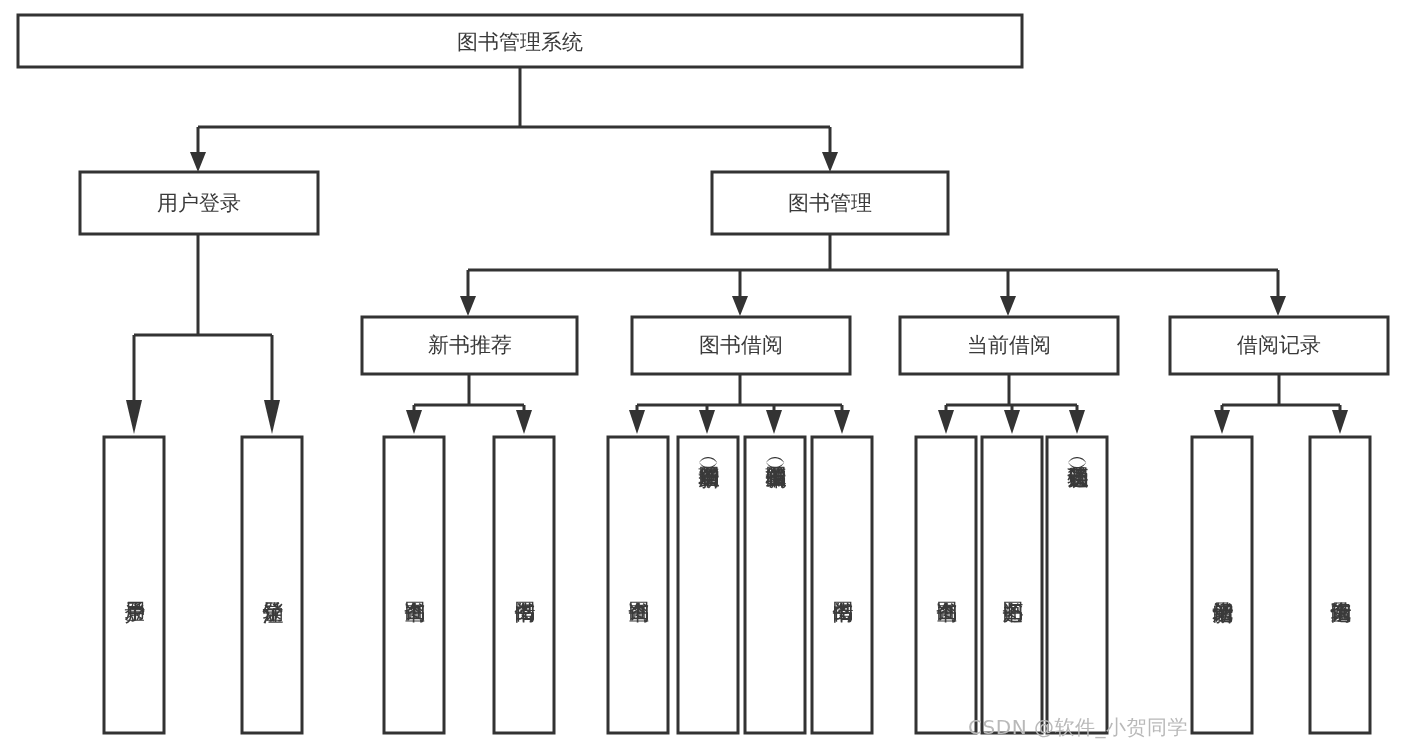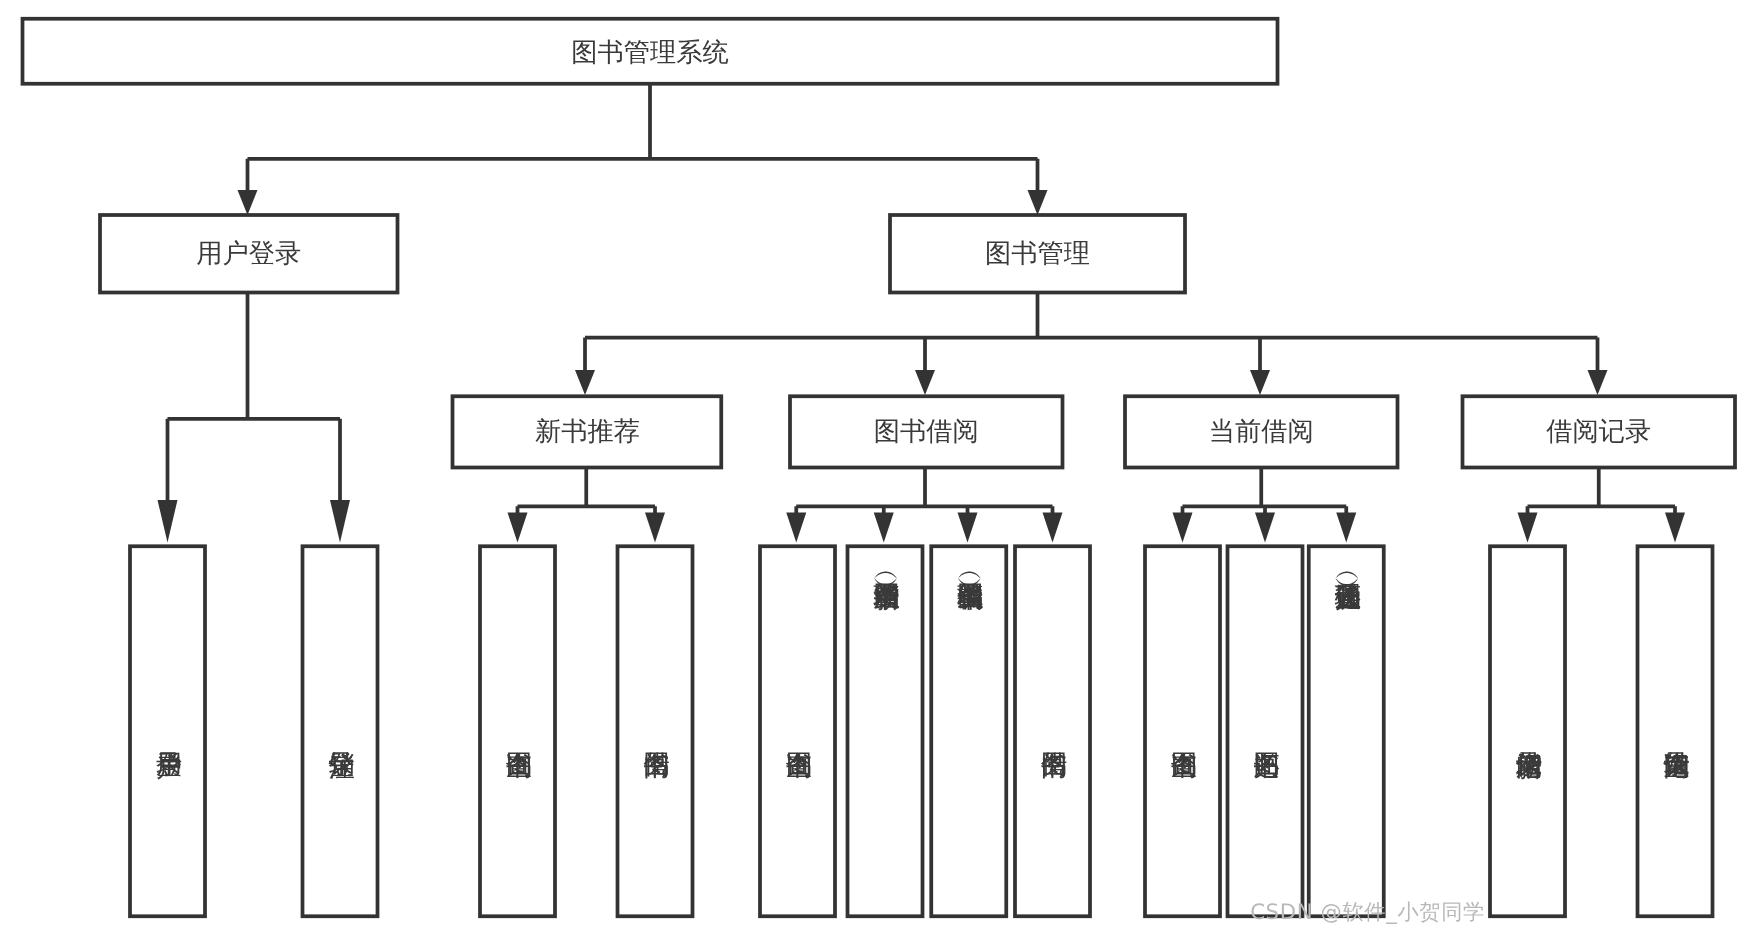--- a/index.html
+++ b/index.html
@@ -16,21 +16,21 @@
   .arrow-head{fill:#333333;stroke:none;}
   .node-label{
     font-family:"DejaVu Sans","Liberation Sans",sans-serif;
     fill:#3a3a3a;font-size:21px;
     dominant-baseline:middle;text-anchor:middle;
   }
   .node-label.vertical{font-size:21px;}
   .watermark{
     position:absolute;right:8px;bottom:6px;
     font-family:"DejaVu Sans","Liberation Sans",sans-serif;
-    font-size:17px;color:#b9b9b9;white-space:nowrap;
+    font-size:20px;color:#b9b9b9;white-space:nowrap;
     letter-spacing:.5px;
   }
 </style>
 </head>
 <body>
 
 <div id="diagram-root">
 
   <svg id="tree-canvas" viewBox="0 0 1405 747">
 

